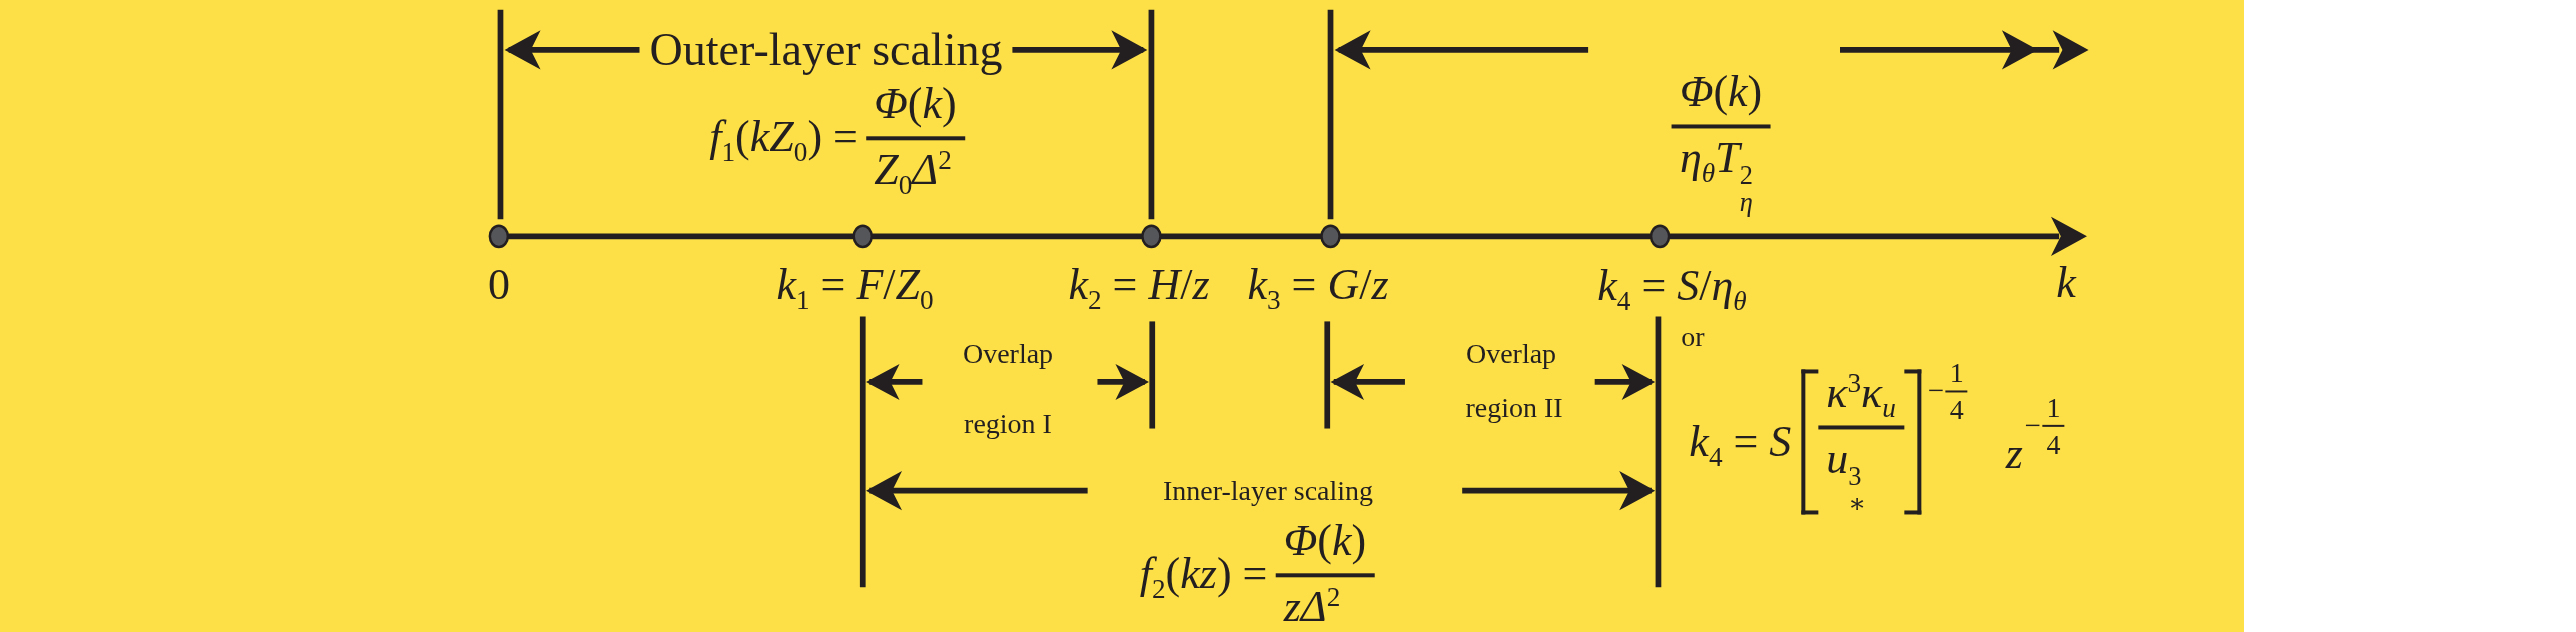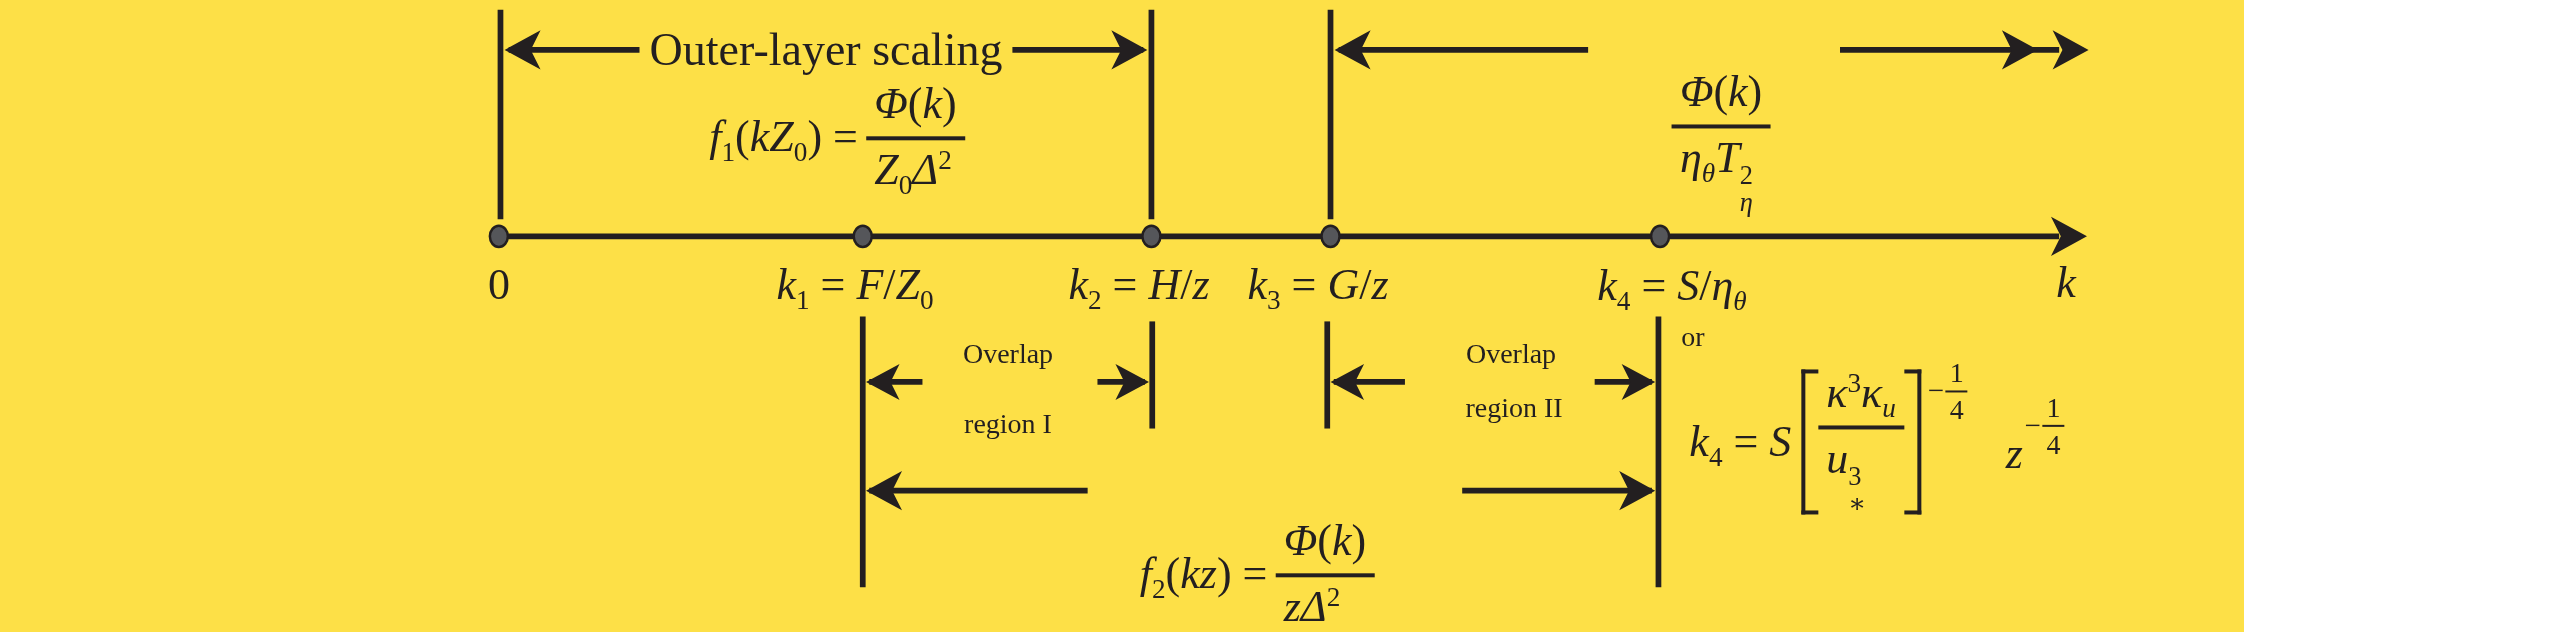--- a/index.html
+++ b/index.html
@@ -172,20 +172,21 @@
       <span class="zexp">
         <span class="minus">−</span>
         <span class="vfrac">
           <span class="vn">1</span>
           <span class="vd">4</span>
         </span>
       </span>
     </span>
   </div>
 
+  <div class="lbl small-title" style="left:1268px;top:491px;">Inner-layer scaling</div>
   <div class="formula" style="left:1257px;top:574px;">
     <span><i>f</i><sub>2</sub>(<i>kz</i>) =</span>
     <span class="frac">
       <span class="num"><i>Φ</i>(<i>k</i>)</span>
       <span class="den"><i>zΔ</i><sup>2</sup></span>
     </span>
   </div>
 
 </div>
 

